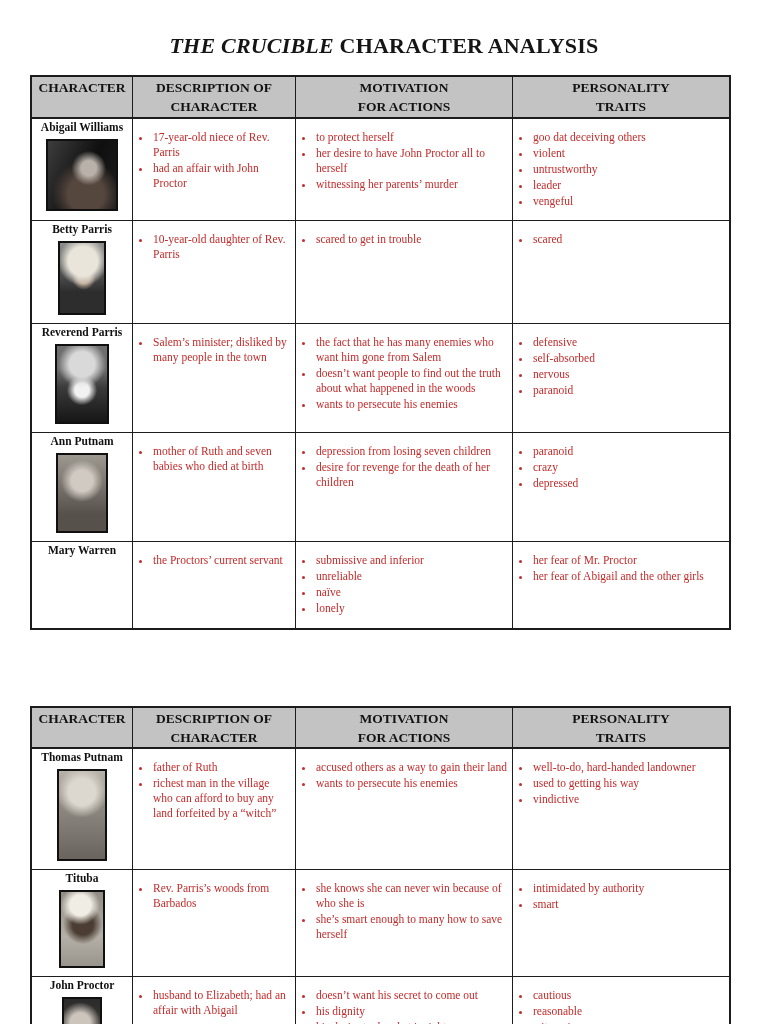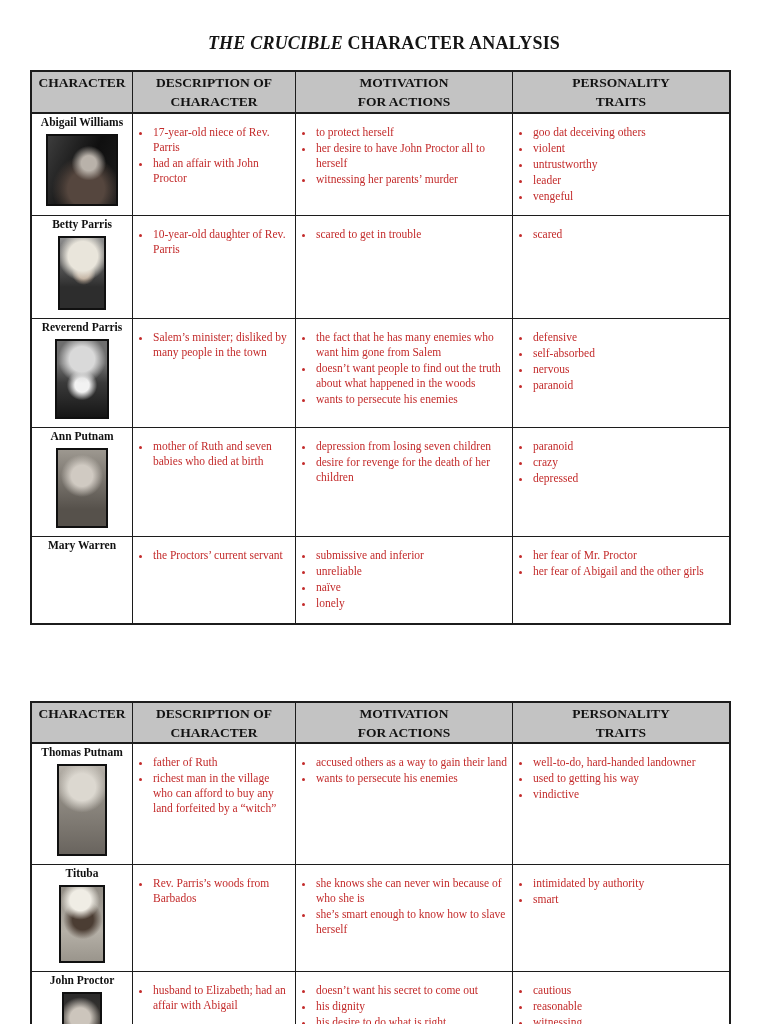--- a/index.html
+++ b/index.html
@@ -1,21 +1,21 @@
 <!DOCTYPE html>
 <html><head>
 <meta charset="utf-8">
 <style>
   html,body{margin:0;padding:0;}
   body{
     width:768px;height:1024px;overflow:hidden;background:#ffffff;
     font-family:"Liberation Serif", serif;color:#111;
   }
   h1{
-    text-align:center;font-size:18px;font-weight:bold;color:#151515;
+    text-align:center;font-size:22px;font-weight:bold;color:#151515;
     margin:33px 0 0 0;letter-spacing:0.2px;
   }
   h1 em{font-style:italic;}
   .ctable{
     margin-left:30px;margin-top:16px;width:max-content;
     border:2px solid #1c1c1c;background:#fff;
   }
   .ctable.t2{margin-top:76px;}
   .trow{
     display:grid;grid-template-columns:100px 163px 217px 217px;
@@ -259,21 +259,21 @@
         <div class="photo ph-tituba"></div>
       </div>
       <div class="cell">
           <ul class="list">
             <li>Rev. Parris’s woods from Barbados</li>
           </ul>
         </div>
       <div class="cell">
           <ul class="list">
             <li>she knows she can never win because of who she is</li>
-            <li>she’s smart enough to know how to slave herself</li>
+            <li>she’s smart enough to many how to save herself</li>
           </ul>
         </div>
       <div class="cell">
           <ul class="list">
             <li>intimidated by authority</li>
             <li>smart</li>
           </ul>
         </div>
     </div>
 

